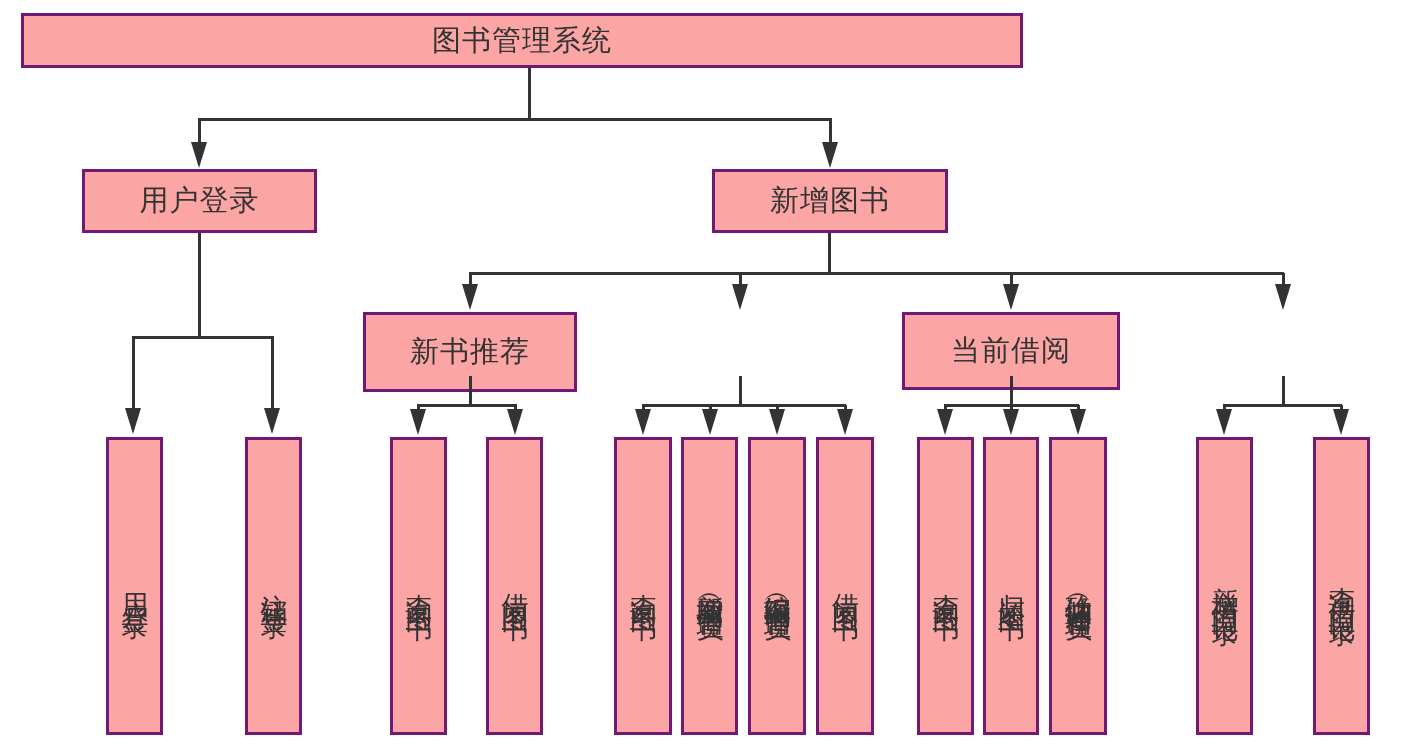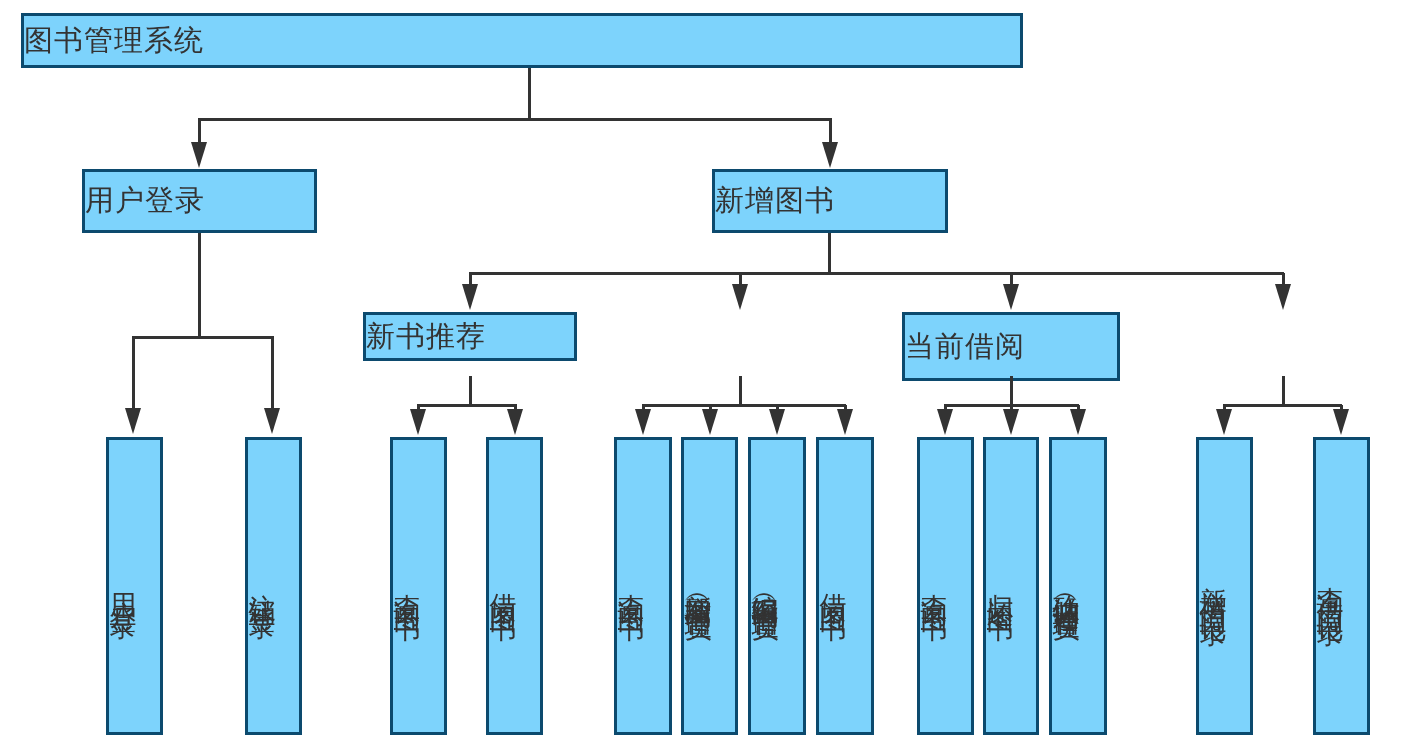--- a/index.html
+++ b/index.html
@@ -7,25 +7,25 @@
     width:1405px;height:747px;
     background:#ffffff;
     font-family:"Liberation Sans","DejaVu Sans",sans-serif;
     overflow:hidden;
   }
   #canvas{position:relative;width:1405px;height:747px;background:#ffffff;}
 
   .box{
     position:absolute;
     box-sizing:border-box;
-    background:#7dd3fc;
-    border:3px solid #0c4a6e;
+    background:#fca5a5;
+    border:3px solid #701a75;
     display:flex;
     align-items:center;
-    justify-content:flex-start;
+    justify-content:center;
     color:#333333;
   }
   .hbox{font-size:29px;letter-spacing:1px;}
   .vbox span{
     writing-mode:vertical-rl;
     font-size:27px;
     letter-spacing:7px;
     line-height:1;
   }
   .vbox.tight span{letter-spacing:3px;}
@@ -87,24 +87,24 @@
 
   <div class="vline" style="left:469px;top:273px;height:14px;"></div>
   <div class="arrow" style="left:462px;top:284px;"></div>
   <div class="vline" style="left:739px;top:273px;height:14px;"></div>
   <div class="arrow" style="left:732px;top:284px;"></div>
   <div class="vline" style="left:1010px;top:273px;height:14px;"></div>
   <div class="arrow" style="left:1003px;top:284px;"></div>
   <div class="vline" style="left:1282px;top:273px;height:14px;"></div>
   <div class="arrow" style="left:1275px;top:284px;"></div>
 
-  <div class="box hbox" style="left:363px;top:312px;width:214px;height:49px;">
+  <div class="box hbox" style="left:363px;top:312px;width:214px;height:80px;">
     <span>新书推荐</span>
   </div>
-  <div class="box hbox" style="left:902px;top:312px;width:218px;height:69px;">
+  <div class="box hbox" style="left:902px;top:312px;width:218px;height:78px;">
     <span>当前借阅</span>
   </div>
 
   <div class="vline" style="left:469px;top:376px;height:30px;"></div>
   <div class="vline" style="left:739px;top:376px;height:30px;"></div>
   <div class="vline" style="left:1010px;top:376px;height:30px;"></div>
   <div class="vline" style="left:1282px;top:376px;height:30px;"></div>
 
   <div class="hline" style="left:417px;top:404px;width:100px;"></div>
   <div class="hline" style="left:642px;top:404px;width:204px;"></div>

